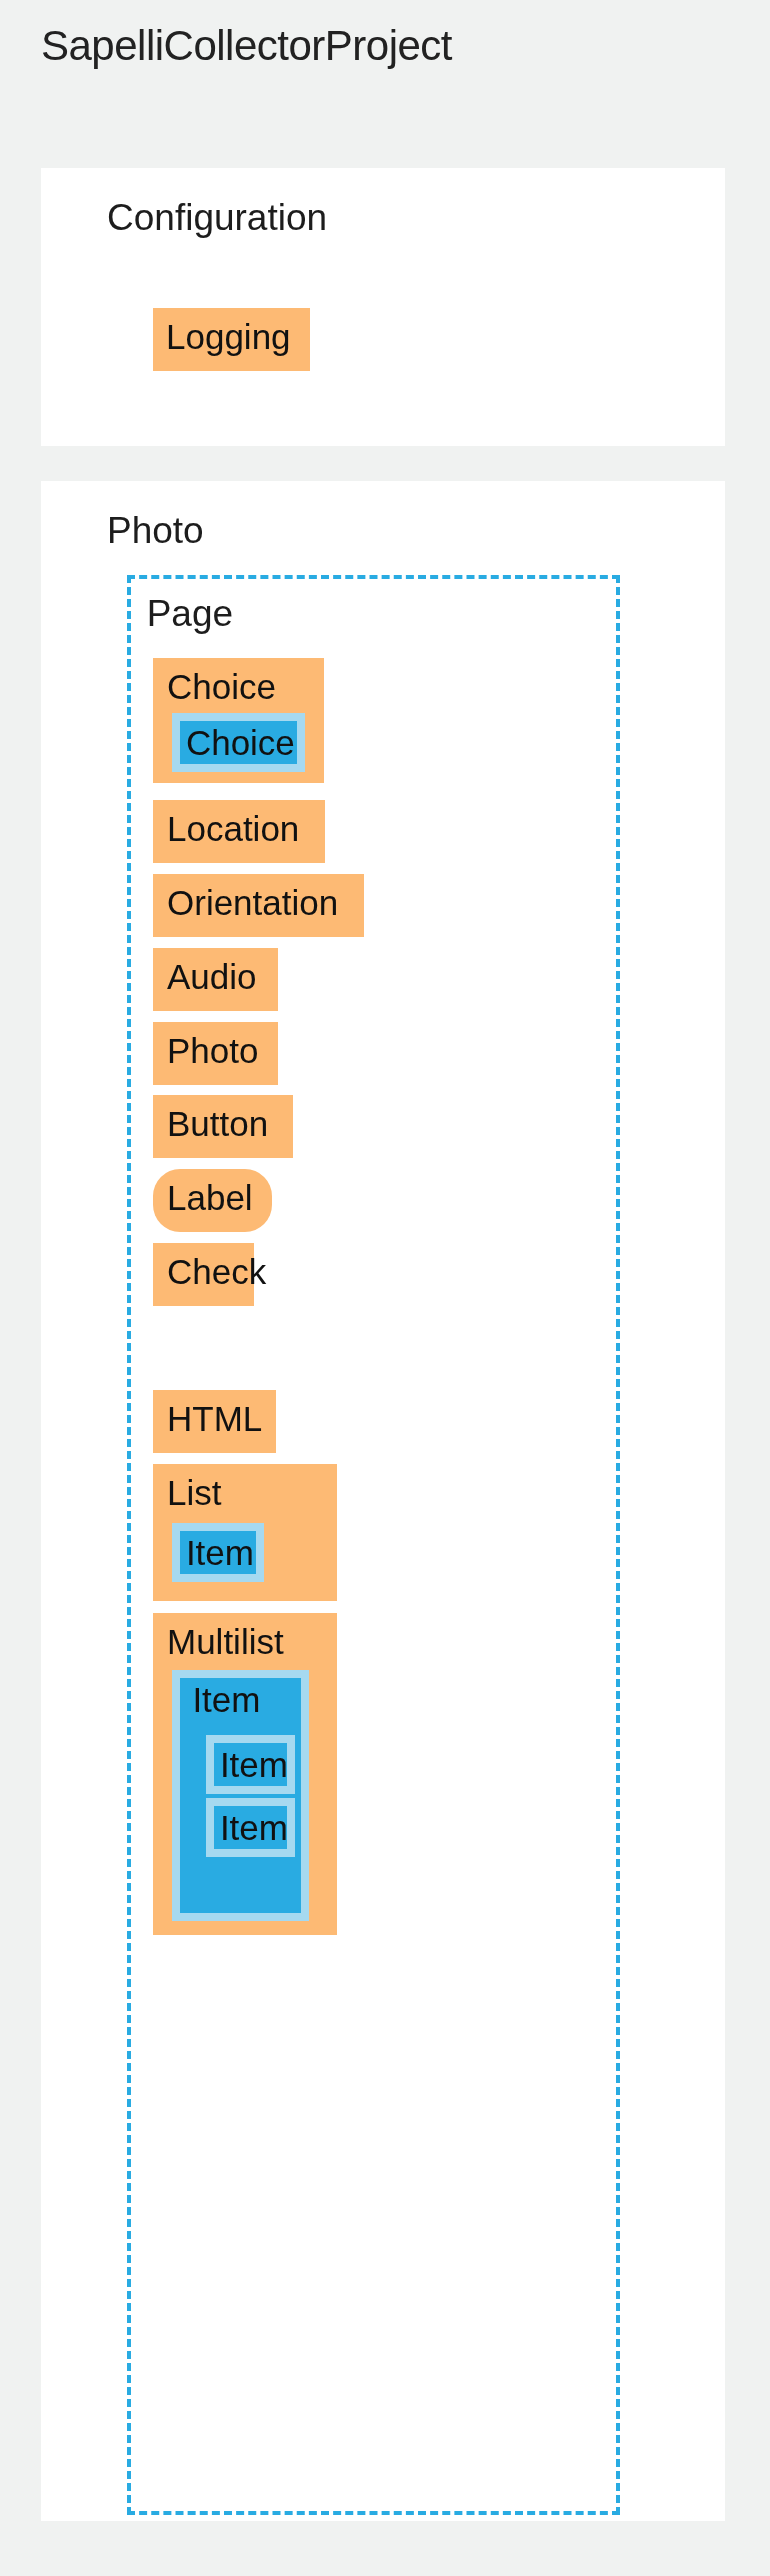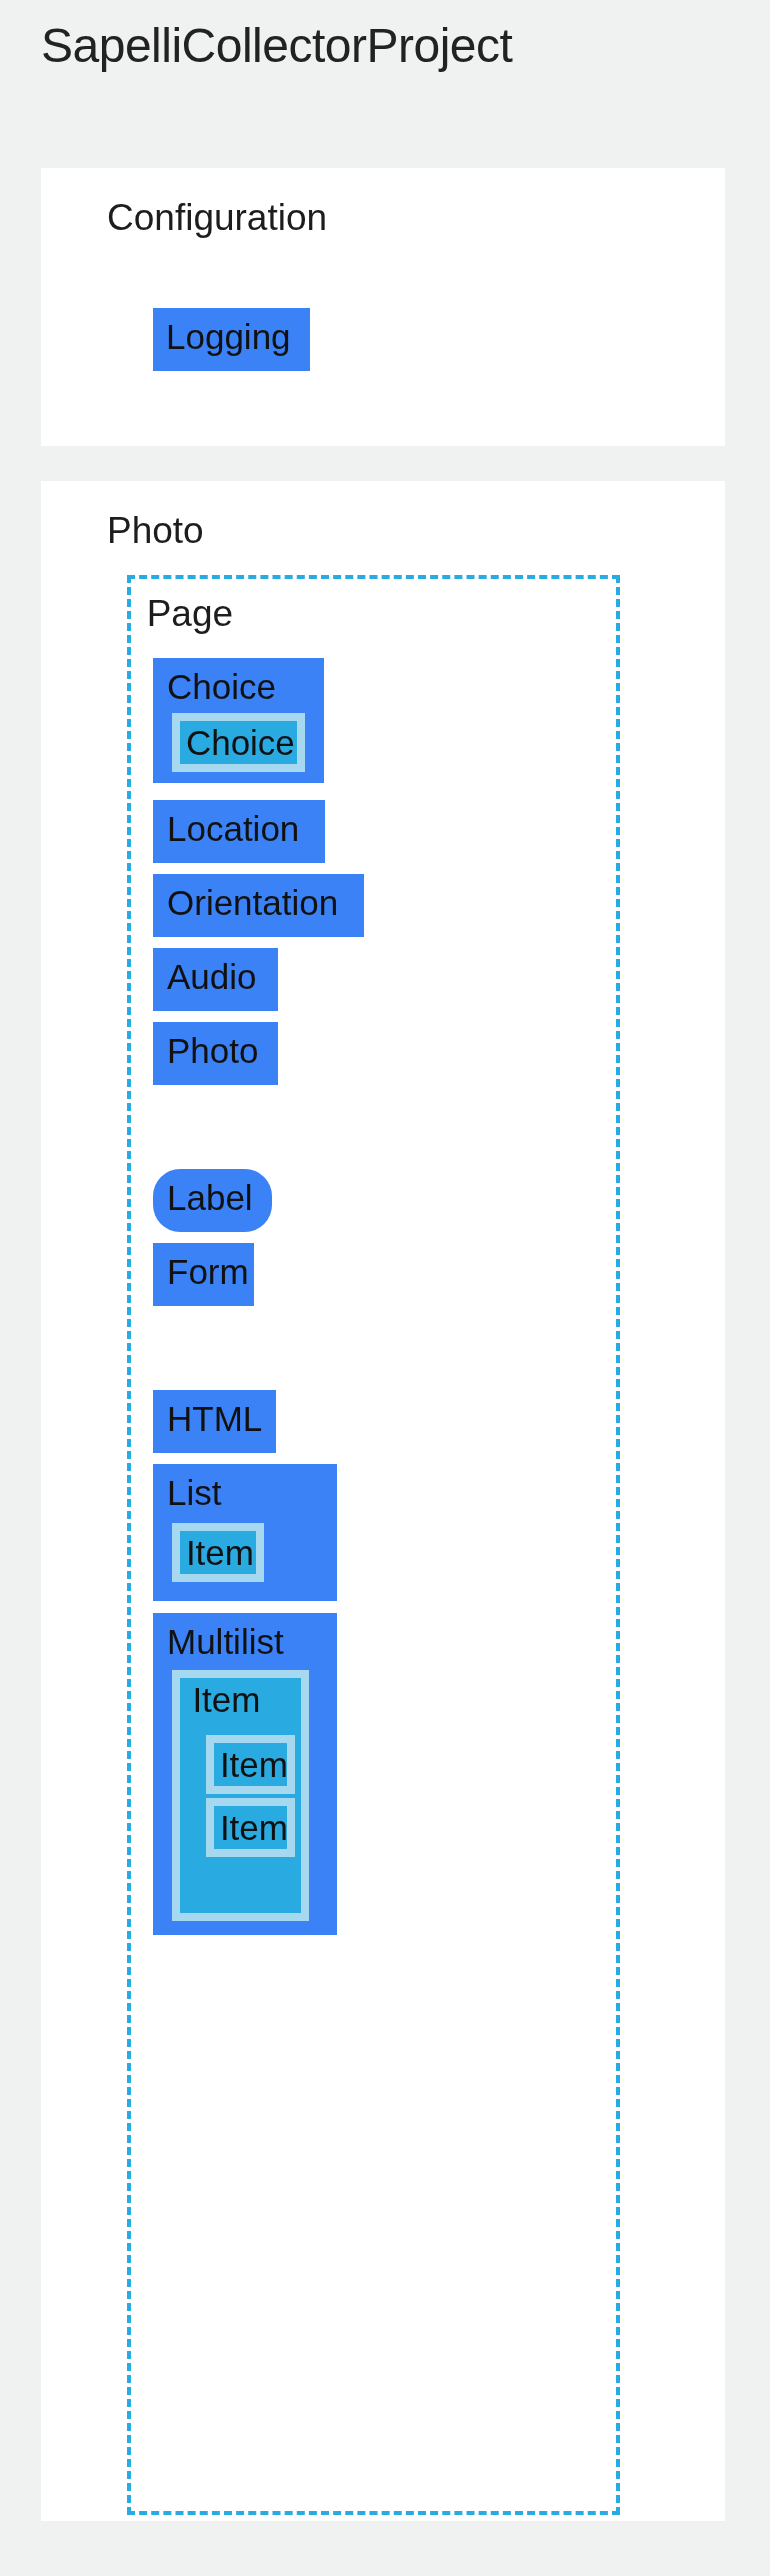--- a/index.html
+++ b/index.html
@@ -20,21 +20,21 @@
     width: 771px;
     height: 2576px;
     box-sizing: border-box;
   }
 
   
   .project-title {
     position: absolute;
     left: 41px;
     top: 18.4px;
-    font-size: 48px;
+    font-size: 42px;
     font-weight: 400;
     line-height: 55px;
     letter-spacing: -0.5px;
     color: #222222;
     white-space: nowrap;
   }
 
   
   .panel {
     position: absolute;
@@ -54,21 +54,21 @@
     line-height: 48px;
     color: #1d1d1d;
     white-space: nowrap;
   }
   .panel-config .panel-title { top: 26px; }
   .panel-form   .panel-title { top: 26px; }
 
   
   .node {
     position: absolute;
-    background: #3b82f6;
+    background: #fdba74;
     box-sizing: border-box;
     color: #111111;
   }
   .node-label {
     position: absolute;
     font-size: 35px;
     line-height: 42px;
     font-weight: 400;
     white-space: nowrap;
     color: #111111;
@@ -142,27 +142,30 @@
     </div>
 
     <div class="node" style="left:22px; top:369px; width:125px; height:63px;">
       <span class="node-label" style="left:14px; top:8.3px;">Audio</span>
     </div>
 
     <div class="node" style="left:22px; top:443px; width:125px; height:63px;">
       <span class="node-label" style="left:14px; top:8.3px;">Photo</span>
     </div>
 
+    <div class="node" style="left:22px; top:516px; width:140px; height:63px;">
+      <span class="node-label" style="left:14px; top:8.3px;">Button</span>
+    </div>
 
     <div class="node" style="left:22px; top:590px; width:119px; height:63px;border-radius:27px;">
       <span class="node-label" style="left:14px; top:8.3px;">Label</span>
     </div>
 
     <div class="node" style="left:22px; top:664px; width:101px; height:63px;">
-      <span class="node-label" style="left:14px; top:8.3px;">Form</span>
+      <span class="node-label" style="left:14px; top:8.3px;">Check</span>
     </div>
 
 
     <div class="node" style="left:22px; top:811px; width:123px; height:63px;">
       <span class="node-label" style="left:14px; top:8.3px;">HTML</span>
     </div>
 
     <div class="node" style="left:22px; top:885px; width:184px; height:137px;">
       <span class="node-label" style="left:14px; top:8.3px;">List</span>
       <div class="node-bordered" style="left:19.4px; top:59px; width:92px; height:59px;">

